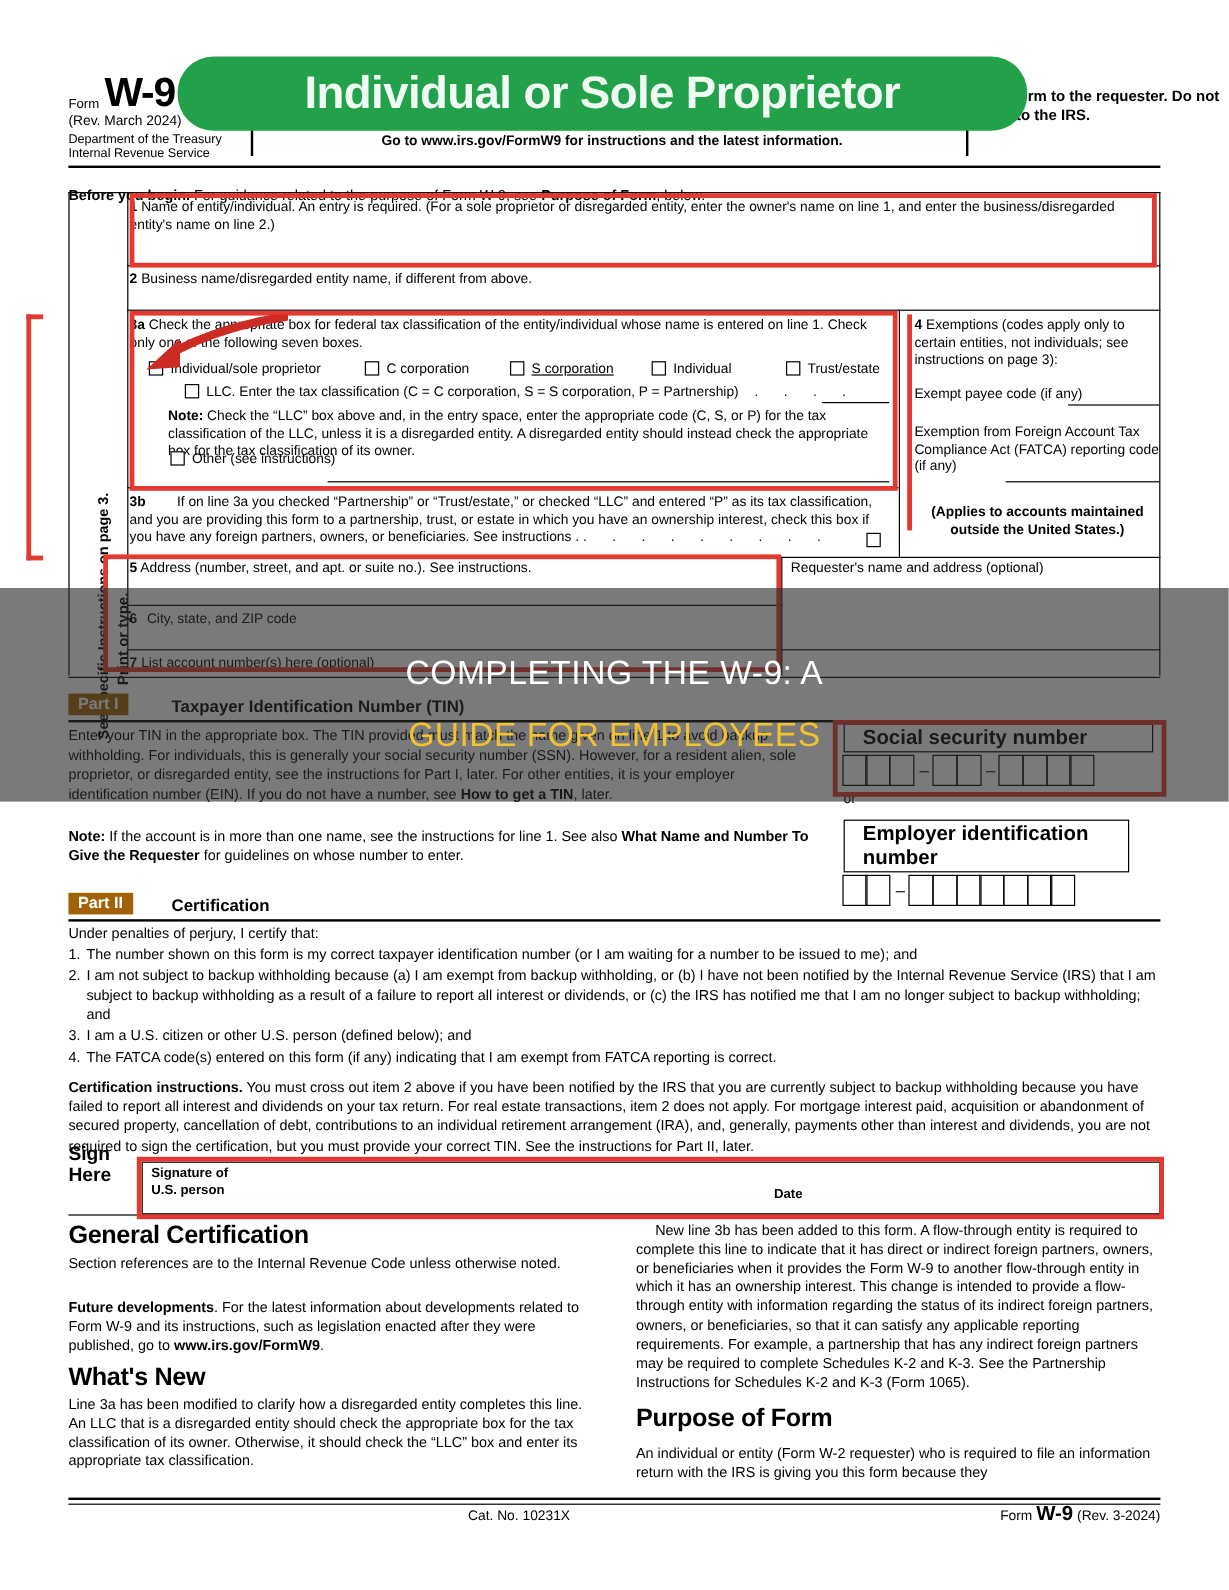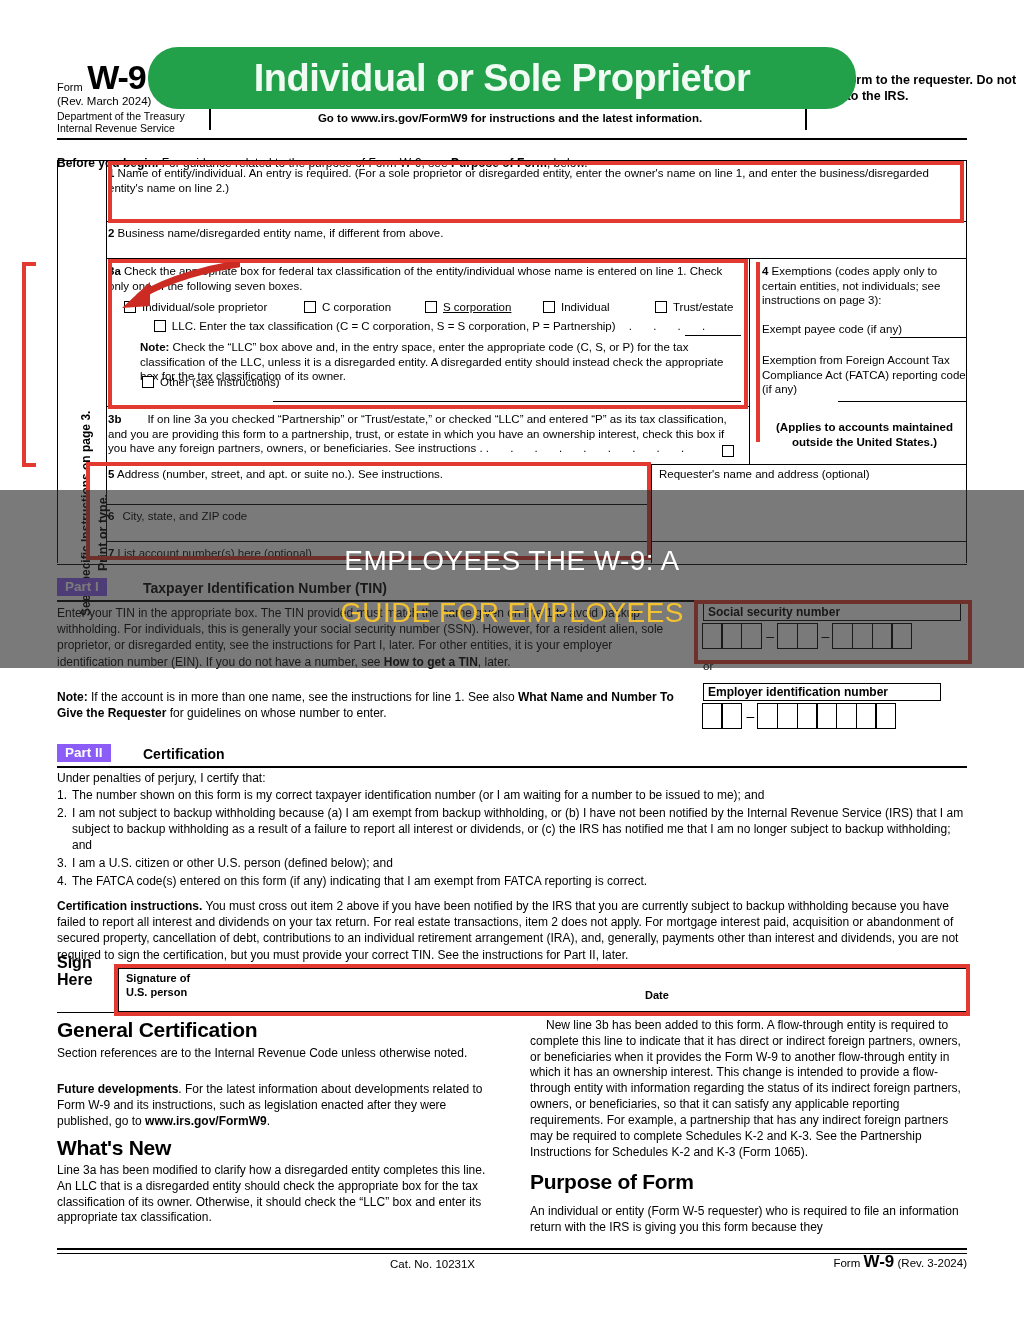--- a/index.html
+++ b/index.html
@@ -75,31 +75,31 @@
        display:flex; align-items:center; justify-content:center;
        color:#F0FBF3; font-size:38px; font-weight:bold; letter-spacing:-0.5px; }
 
   
   .redbox { position:absolute; border:4px solid #E23A31; z-index:20; pointer-events:none; }
 
   
   .arrow { position:absolute; z-index:31; }
 
   
-  .partbar { position:absolute; background:#8b5cf6; color:#fff; font-weight:bold;
+  .partbar { position:absolute; background:#a16207; color:#fff; font-weight:bold;
       font-size:13.5px; padding:1px 8px 2px 8px; }
   .parttitle { position:absolute; font-weight:bold; font-size:14px; }
   .partrule { position:absolute; background:#000; height:2.4px; }
 
   .ptxt { position:absolute; font-size:12px; line-height:1.35; }
   .ptxt b { font-weight:bold; }
 
   
   .tinwrap { position:absolute; }
-  .tinlabel { border:1.3px solid #000; font-size:12px; font-weight:bold; padding:1px 4px; }
+  .tinlabel { border:1.3px solid #000; font-size:17px; font-weight:bold; padding:1px 15px; }
   .tingrid { display:flex; margin-top:2px; }
   .tincell { width:21px; height:26px; border:1.3px solid #000; margin-left:-1.3px; }
   .tindash { width:16px; height:26px; display:flex; align-items:center; justify-content:center;
              font-size:14px; }
 
   
   .clist { position:absolute; font-size:12px; line-height:1.33; }
   .clist .it { position:relative; padding-left:15px; margin-bottom:2px; }
   .clist .it .num { position:absolute; left:0; top:0; }
 
@@ -319,41 +319,41 @@
   <div class="gi-h" style="left:57px; top:1018px;">General Certification</div>
   <div class="gi-p" style="left:57px; top:1046px; width:430px;">Section references are to the Internal Revenue Code unless otherwise noted.</div>
   <div class="gi-p" style="left:57px; top:1082px; width:430px;">
     <b>Future developments</b><span>. For the latest information about developments related to Form W-9 and its instructions, such as legislation enacted after they were published, go to </span><b>www.irs.gov/FormW9</b><span>.</span>
   </div>
   <div class="gi-h" style="left:57px; top:1136px;">What's New</div>
   <div class="gi-p" style="left:57px; top:1163px; width:435px;">Line 3a has been modified to clarify how a disregarded entity completes this line. An LLC that is a disregarded entity should check the appropriate box for the tax classification of its owner. Otherwise, it should check the “LLC” box and enter its appropriate tax classification.</div>
 
   <div class="gi-p" style="left:530px; top:1018px; width:437px; text-indent:16px;">New line 3b has been added to this form. A flow-through entity is required to complete this line to indicate that it has direct or indirect foreign partners, owners, or beneficiaries when it provides the Form W-9 to another flow-through entity in which it has an ownership interest. This change is intended to provide a flow-through entity with information regarding the status of its indirect foreign partners, owners, or beneficiaries, so that it can satisfy any applicable reporting requirements. For example, a partnership that has any indirect foreign partners may be required to complete Schedules K-2 and K-3. See the Partnership Instructions for Schedules K-2 and K-3 (Form 1065).</div>
   <div class="gi-h" style="left:530px; top:1170px;">Purpose of Form</div>
-  <div class="gi-p" style="left:530px; top:1204px; width:437px;">An individual or entity (Form W-5 requester) who is required to file an information return with the IRS is giving you this form because they</div>
+  <div class="gi-p" style="left:530px; top:1204px; width:437px;">An individual or entity (Form W-2 requester) who is required to file an information return with the IRS is giving you this form because they</div>
 
   <div class="footrule1"></div>
   <div class="footrule2"></div>
   <div class="cat">Cat. No. 10231X</div>
   <div class="footform">
     <span>Form</span>
     <span class="w9b">W-9</span>
     <span>(Rev. 3-2024)</span>
   </div>
 
   <div class="redbox" style="left:108px; top:161px; width:856px; height:62px;"></div>
   <div class="redbox" style="left:108px; top:259px; width:640px; height:150px;"></div>
   <div class="redbox" style="left:22px; top:262px; width:14px; height:205px; border-right:none;"></div>
   <div class="redbox" style="left:756px; top:262px; width:210px; height:180px; border-left:4px solid #E23A31; border-top:none; border-right:none; border-bottom:none;"></div>
   <div class="redbox" style="left:86px; top:462px; width:565px; height:98px;"></div>
   <div class="redbox" style="left:694px; top:600px; width:278px; height:64px;"></div>
   <div class="redbox" style="left:114px; top:964px; width:856px; height:52px;"></div>
 
   <div class="overlay"></div>
-  <div class="ovl-line1">EMPLOYEES THE W-9: A</div>
+  <div class="ovl-line1">COMPLETING THE W-9: A</div>
   <div class="ovl-line2">GUIDE FOR EMPLOYEES</div>
 
   <div class="greenband">
     <span>Individual or Sole Proprietor</span>
   </div>
 
   <svg class="arrow" style="left:110px; top:262px;" width="130" height="60" viewBox="0 0 130 60">
     <path d="M128 2 C100 6, 60 16, 30 34" stroke="#CC2B24" stroke-width="7" fill="none" stroke-linecap="round"></path>
     <path d="M12 46 L40 20 L40 44 Z" fill="#CC2B24"></path>
   </svg>

